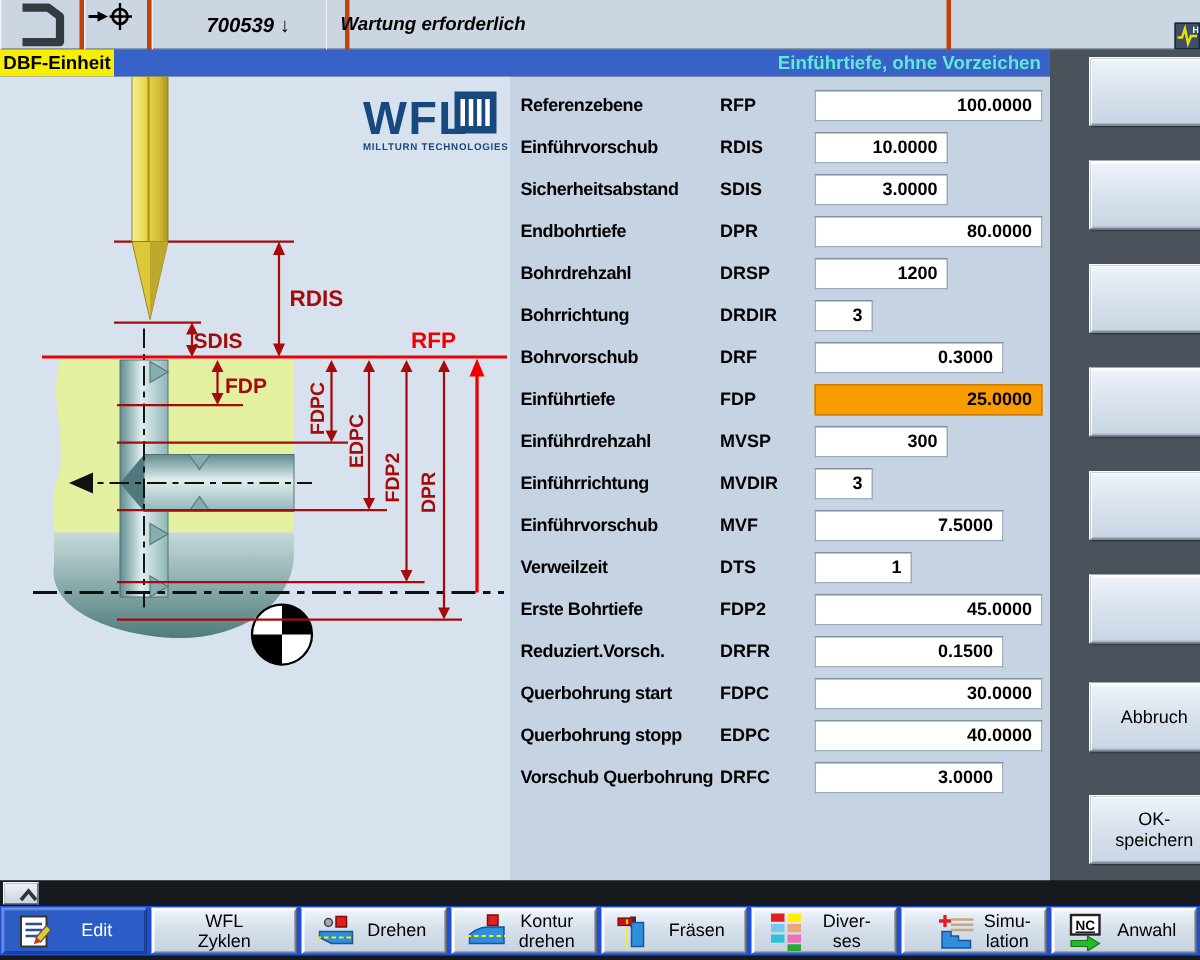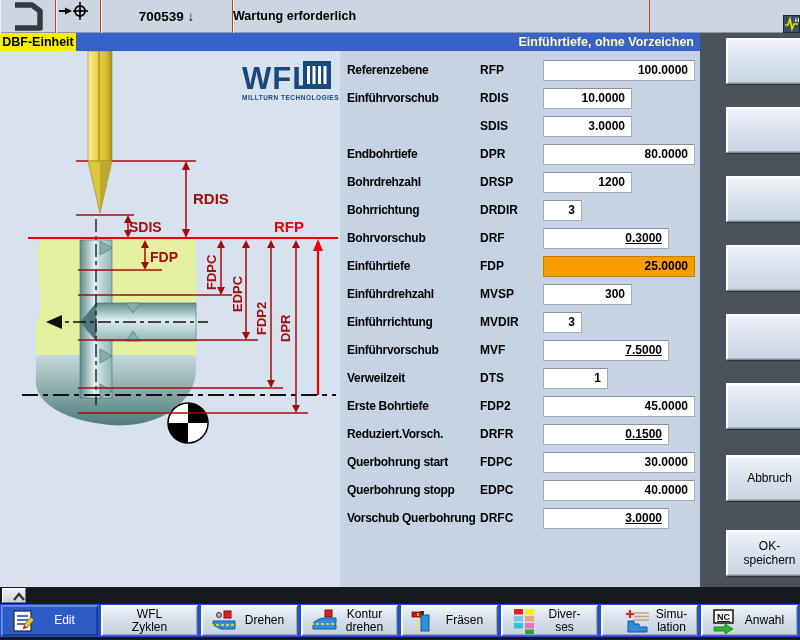--- a/index.html
+++ b/index.html
@@ -1,41 +1,41 @@
 <!DOCTYPE html>
 <html><head>
 <meta charset="utf-8">
 <style>
   html,body{margin:0;padding:0;background:#000;}
   *{box-sizing:border-box;}
   .screen{position:relative;width:800px;height:640px;background:#16191d;overflow:hidden;
     font-family:"Liberation Sans","DejaVu Sans",sans-serif;font-weight:bold;color:#000;}
   
   .topbar{position:absolute;left:0;top:0;width:800px;height:33px;background:#ccd6e2;border-bottom:1px solid #8b98a6;}
-  .tcell{position:absolute;top:0;height:46px;border-right:1px solid #c2410c;box-shadow:inset 1px 0 0 #eef3f8;}
+  .tcell{position:absolute;top:0;height:46px;border-right:3px solid #c2410c;box-shadow:inset 1px 0 0 #eef3f8;font-style:italic;}
   .c1{left:0;width:56px;}
   .c2{left:56px;width:45px;text-align:center;}
   .c2 .reftxt{position:absolute;left:0;right:0;bottom:1px;font-size:7px;letter-spacing:0;}
   .c3{left:101px;width:132px;text-align:center;font-size:13.5px;line-height:33px;}
-  .c4{left:233px;width:417px;font-size:12.5px;line-height:33px;padding-left:0;}
+  .c4{left:217px;width:417px;font-size:12.5px;line-height:33px;padding-left:10px;}
   .hmiicon{position:absolute;left:783px;top:15px;width:17px;height:18px;background:#3d4f66;border:1px solid #1d2836;}
   
-  .titlebar{position:absolute;left:0;top:33px;width:700px;height:18px;background:#3763c8;color:#fef9c3;
+  .titlebar{position:absolute;left:0;top:33px;width:700px;height:18px;background:#3763c8;color:#5eead4;
     font-size:12.5px;line-height:18px;text-align:right;padding-right:6px;}
   .unittab{position:absolute;left:0;top:33px;width:76px;height:18px;background:#f8ee00;color:#000;
     font-size:12.5px;line-height:18px;text-align:center;}
   
   .drawarea{position:absolute;left:0;top:51px;width:340px;height:536px;background:#d8e2ee;}
   .formarea{position:absolute;left:340px;top:51px;width:360px;height:536px;background:#c6d3e2;}
   .form-row{position:absolute;left:0;width:360px;height:21px;}
   .flabel{position:absolute;left:7px;top:0;width:138px;font-size:12px;line-height:21px;letter-spacing:-0.3px;white-space:nowrap;}
   .fcode{position:absolute;left:140px;top:0;width:60px;font-size:12px;line-height:21px;}
   .ffield{position:absolute;left:203px;top:0;height:21px;background:#fff;border:1px solid #9cadbe;
     border-top-color:#7e90a2;font-size:12px;line-height:19px;text-align:right;padding-right:6px;}
-  .w-xl{width:152px;} .w-lg{width:126px;text-decoration:underline;} .w-md{width:89px;} .w-sm{width:65px;} .w-xs{width:39px;}
+  .w-xl{width:152px;} .w-lg{width:126px;} .w-md{width:89px;} .w-sm{width:65px;} .w-xs{width:39px;}
   .ffield.selected{background:#f89c00;border-color:#c87c00;}
   
   .rpanel{position:absolute;left:700px;top:33px;width:100px;height:554px;background:#4a535b;}
   .rkey{position:absolute;left:26px;width:87px;height:46px;
     background:linear-gradient(180deg,#f0f4fa,#dae3ef 45%,#c9d5e3);
     border:1px solid #7d8895;border-top-color:#fbfdfe;border-left-color:#fbfdfe;
     box-shadow:inset 1px 1px 0 #fff,inset -1px -1px 0 #a7b3c0, 1px 1px 1px #2e353b;
     display:flex;align-items:center;justify-content:center;text-align:center;
     font-size:12px;line-height:14px;white-space:pre-line;}
   
@@ -214,20 +214,21 @@
           <span class="flabel">Referenzebene</span>
           <span class="fcode">RFP</span>
           <span class="ffield w-xl">100.0000</span>
         </div>
         <div class="form-row" style="top: 37px;">
           <span class="flabel">Einführvorschub</span>
           <span class="fcode">RDIS</span>
           <span class="ffield w-md">10.0000</span>
         </div>
         <div class="form-row" style="top: 65px;">
+          <span class="flabel">Sicherheitsabstand</span>
           <span class="fcode">SDIS</span>
           <span class="ffield w-md">3.0000</span>
         </div>
         <div class="form-row" style="top: 93px;">
           <span class="flabel">Endbohrtiefe</span>
           <span class="fcode">DPR</span>
           <span class="ffield w-xl">80.0000</span>
         </div>
         <div class="form-row" style="top: 121px;">
           <span class="flabel">Bohrdrehzahl</span>

